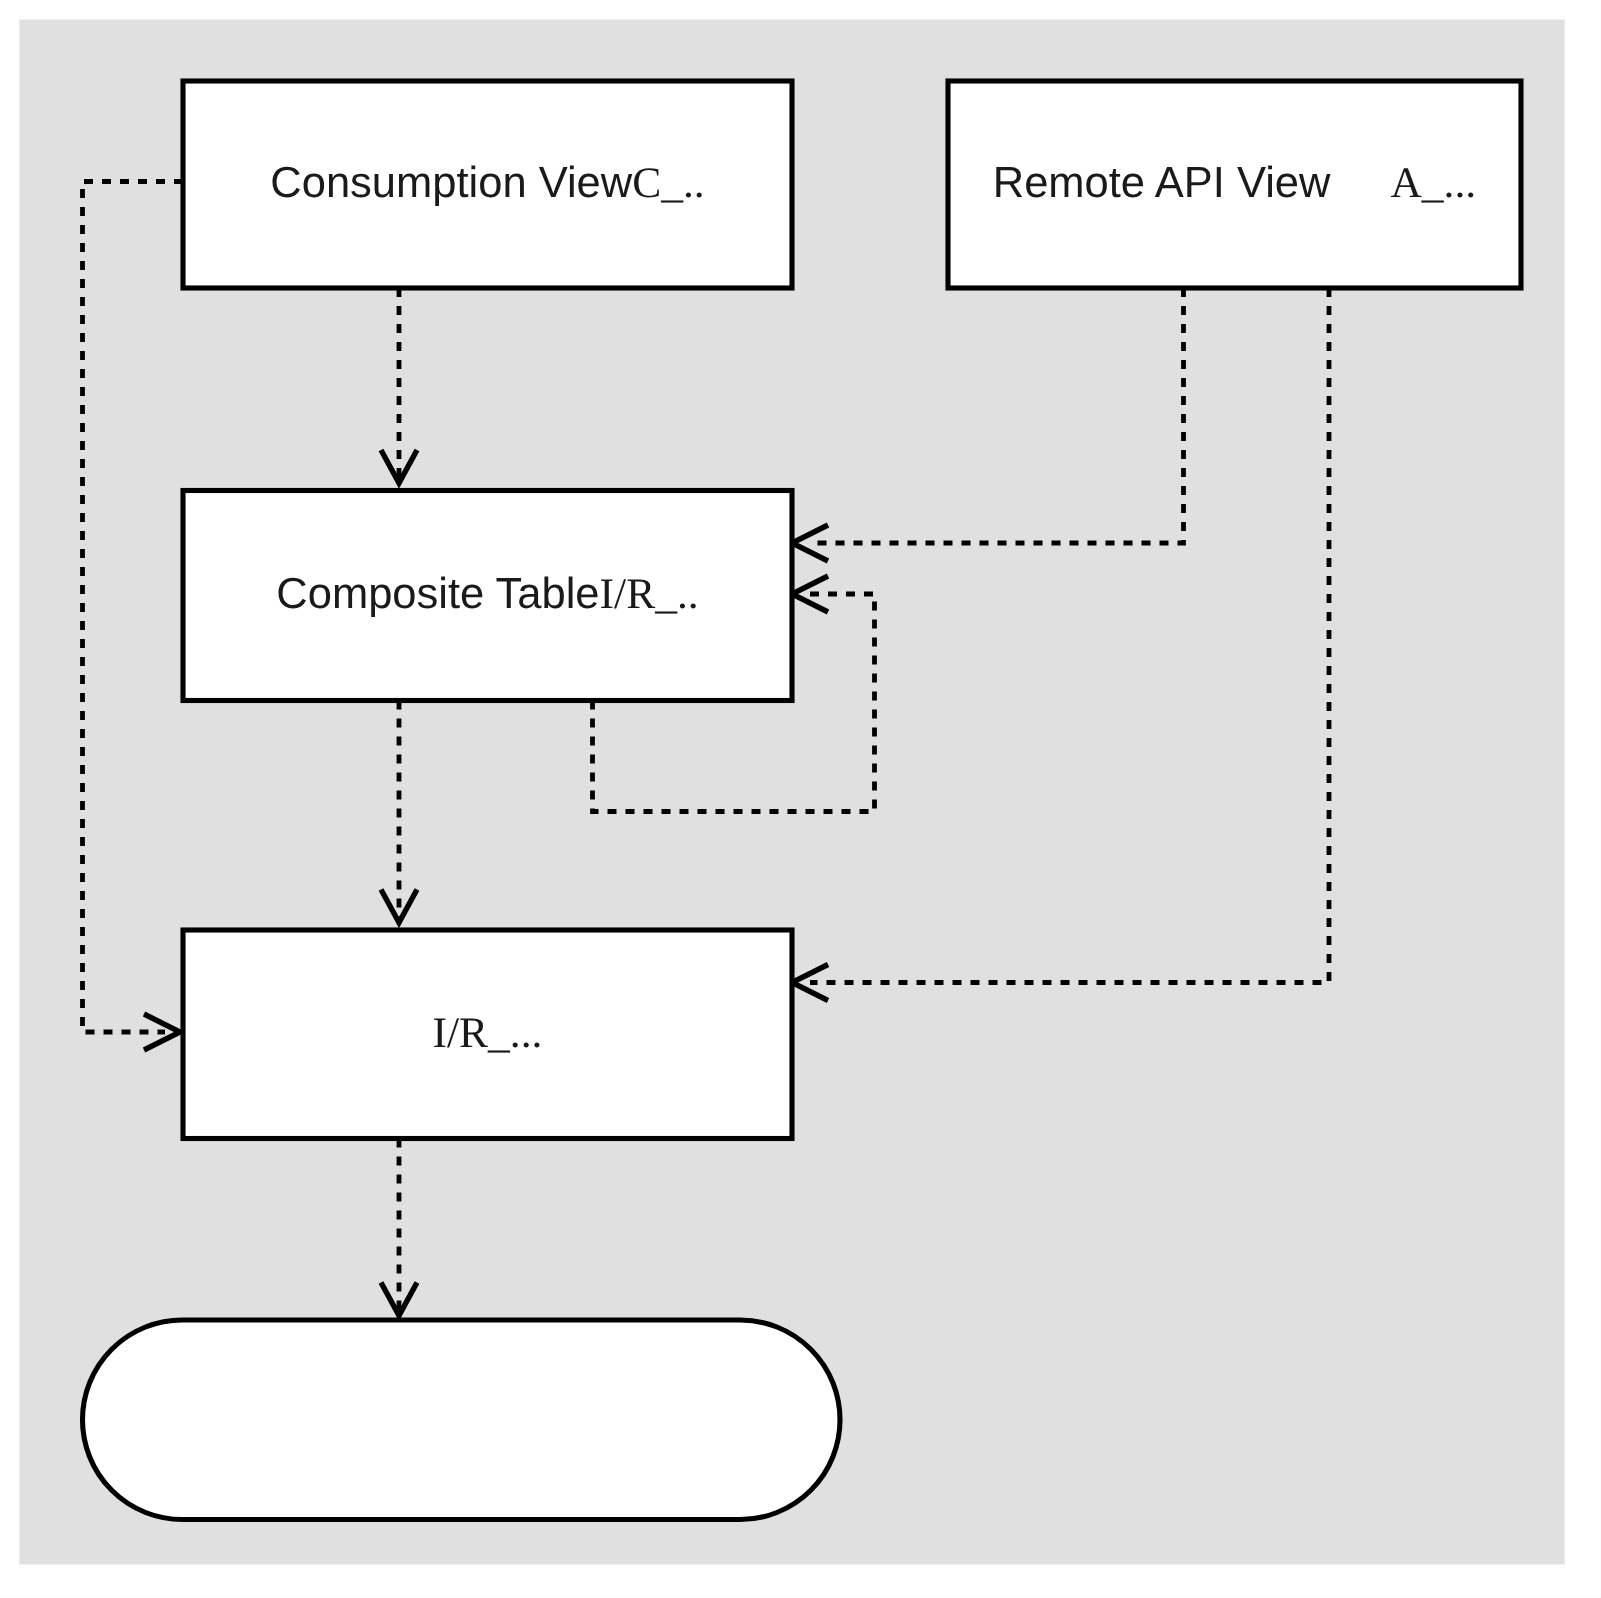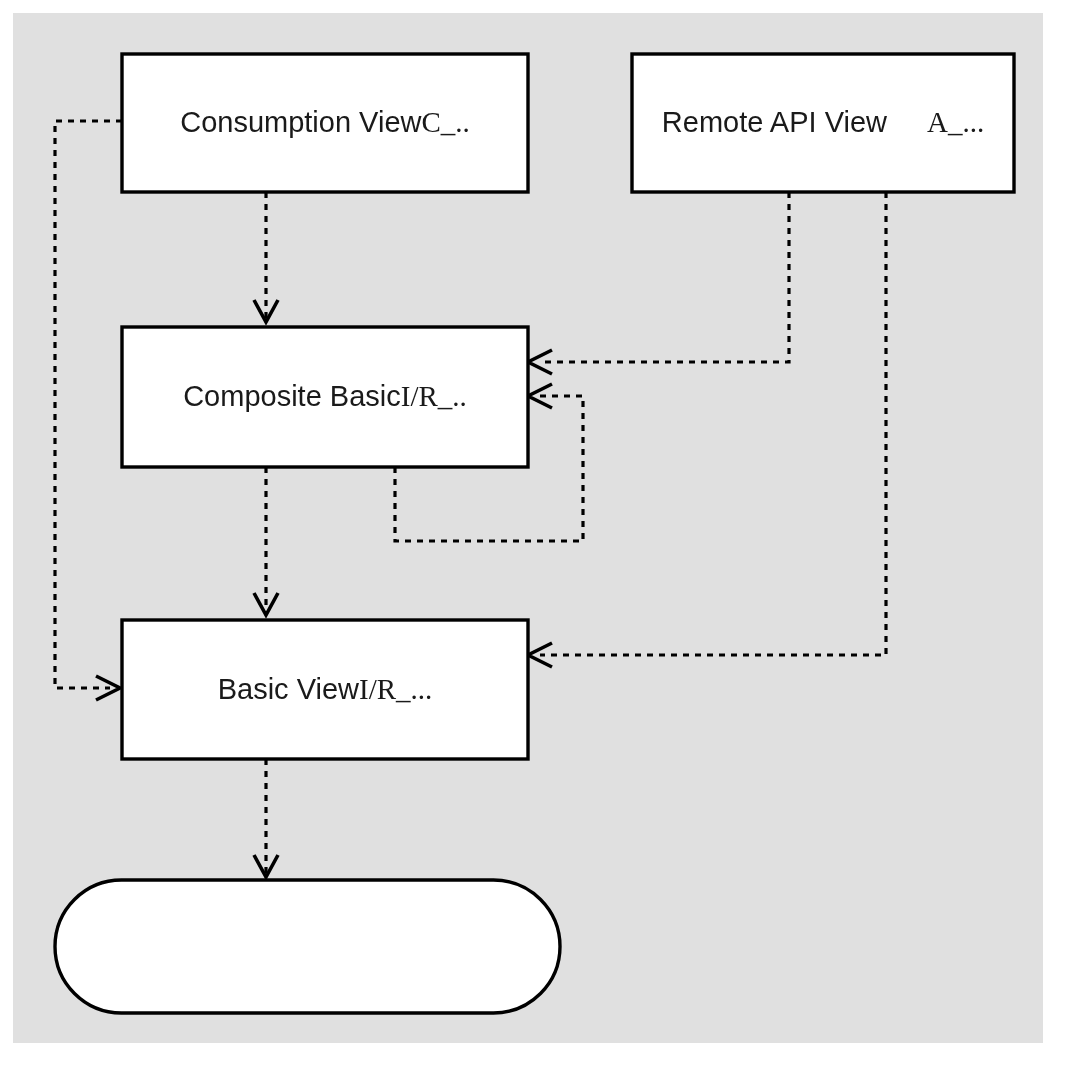--- a/index.html
+++ b/index.html
@@ -134,25 +134,24 @@
       <span class="line1">Consumption View</span>
       <span class="line2">C_..</span>
     </div>
 
     <div class="node-label" style="left:632px; top:54px; width:382px; height:138px;gap:40px;">
       <span class="line1">Remote API View</span>
       <span class="line2">A_...</span>
     </div>
 
     <div class="node-label" style="left:122px; top:327px; width:406px; height:140px;">
-      <span class="line1">Composite Basic</span>
+      <span class="line1">Composite Table</span>
       <span class="line2">I/R_..</span>
     </div>
 
     <div class="node-label" style="left:122px; top:620px; width:406px; height:139px;">
-      <span class="line1">Basic View</span>
       <span class="line2">I/R_...</span>
     </div>
 
 
   </div>
 
 </div>
 
 </body></html>

